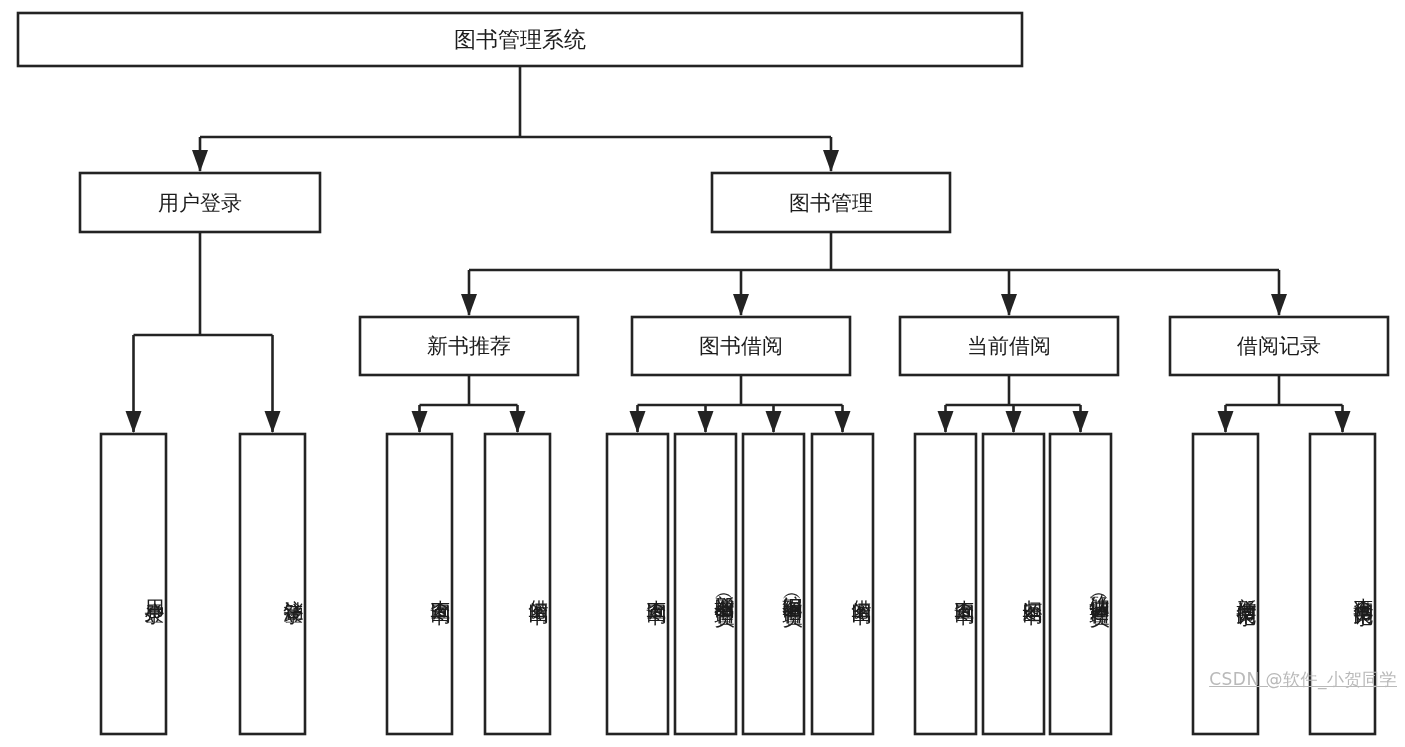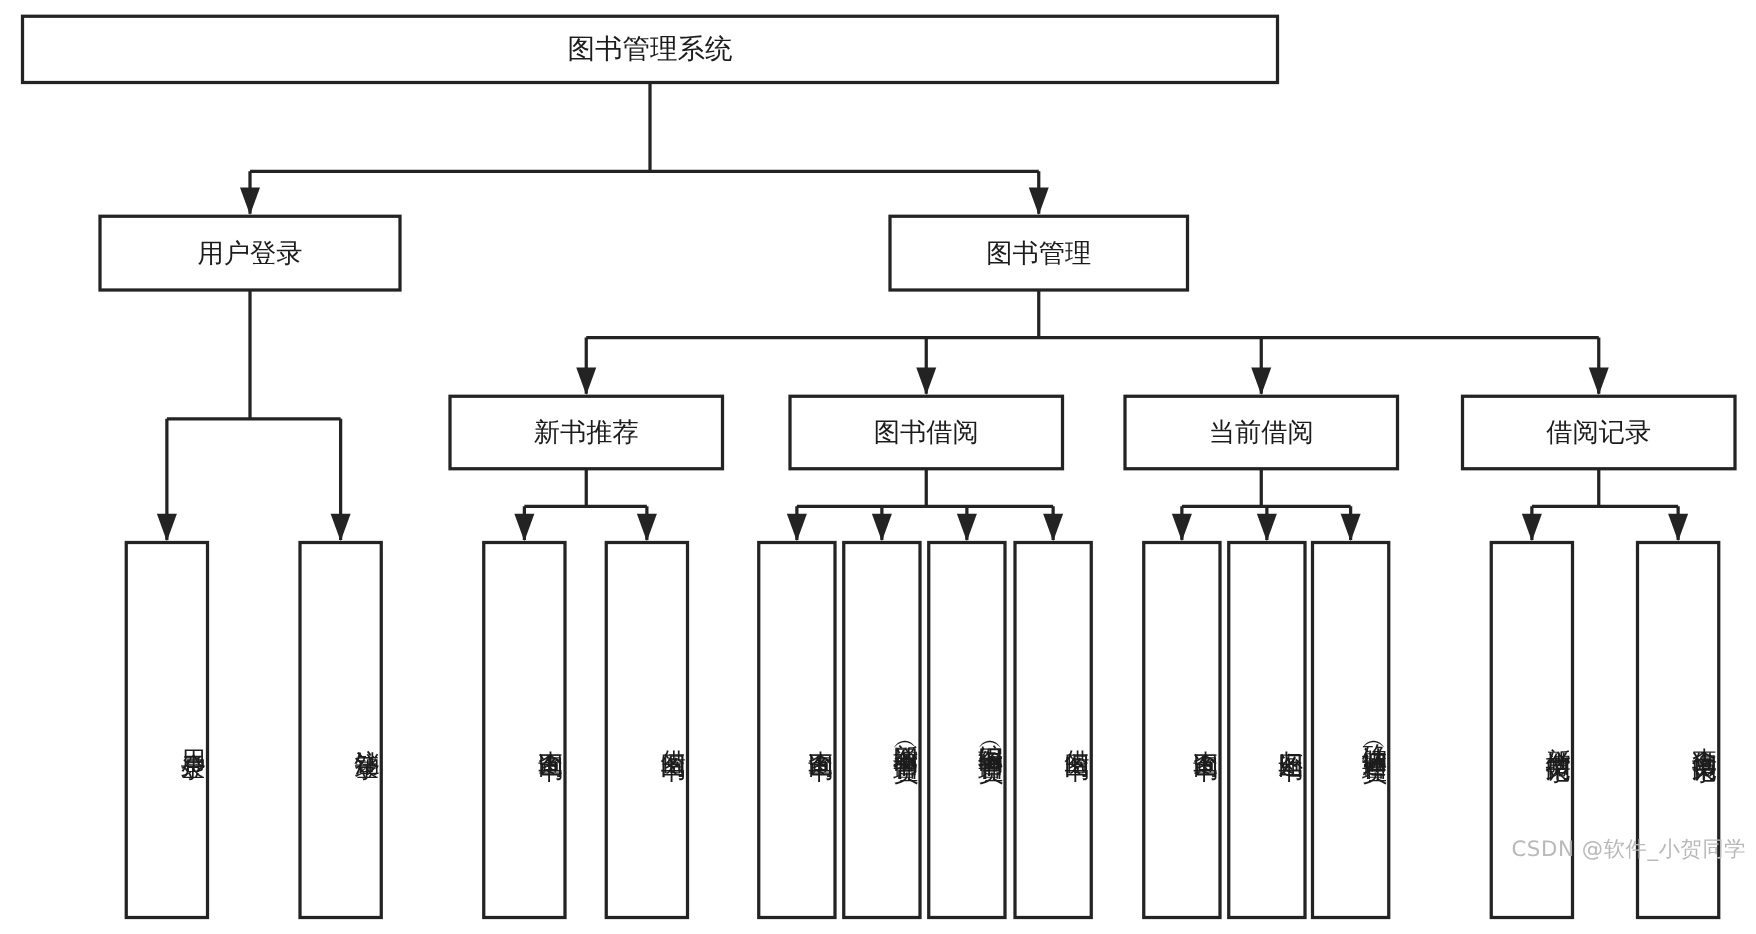--- a/index.html
+++ b/index.html
@@ -68,20 +68,21 @@
   }
   .watermark {
     position: absolute;
     right: 8px;
     bottom: 6px;
     font-family: "DejaVu Sans", "Liberation Sans", sans-serif;
     font-size: 17px;
     color: #b9b9b9;
     letter-spacing: 0.5px;
     white-space: nowrap;
+    text-decoration: underline;
   }
 </style>
 </head>
 <body>
 
 <div id="diagram-root">
 
   <svg class="diagram-canvas" id="diagram-svg" viewBox="0 0 1405 747" xmlns="http://www.w3.org/2000/svg">
       <rect x="18" y="13" width="1004" height="53" class="node-box" rx="0"></rect>
       <text x="520" y="40.5" class="node-label-h node-label-root">图书管理系统</text>

